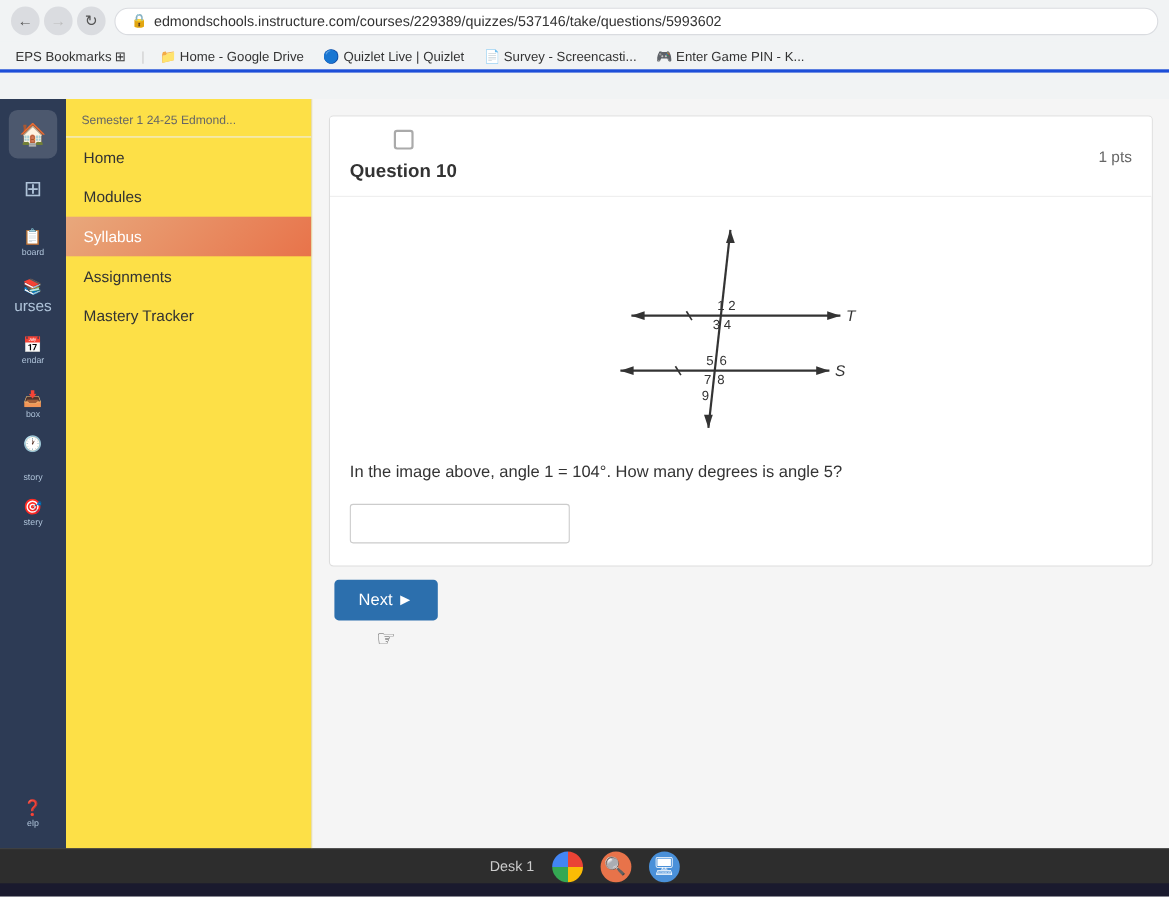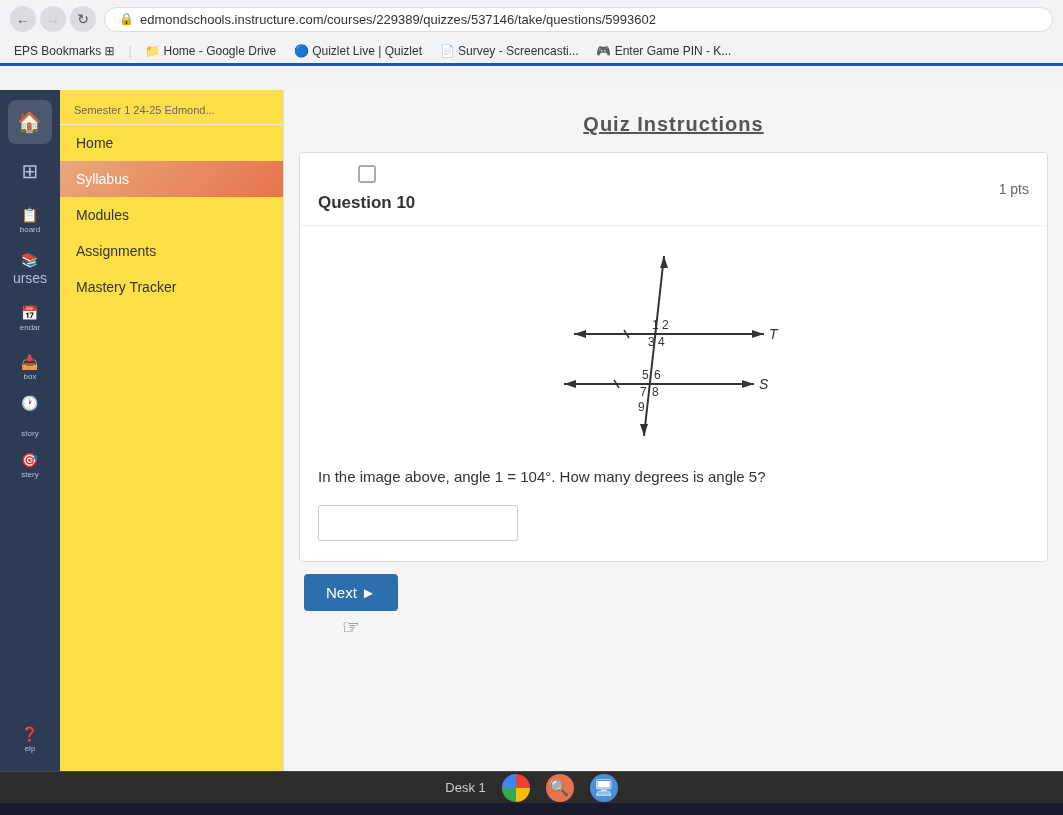--- a/index.html
+++ b/index.html
@@ -354,38 +354,35 @@
       ❓
       <span style="font-size:8px;color:#afc3d9;margin-top:2px;">elp</span>
     </div>
   </div>
 
   <div class="course-nav">
     <div class="course-nav-title">Semester 1 24-25 Edmond...</div>
     <div class="nav-item">
       <span>Home</span>
     </div>
+    <div class="nav-item">
+      <span>Modules</span>
+    </div>
     <div class="nav-item active">
       <span>Syllabus</span>
     </div>
     <div class="nav-item">
-      <span>Modules</span>
-    </div>
-    <div class="nav-item">
       <span>Assignments</span>
     </div>
     <div class="nav-item">
       <span>Mastery Tracker</span>
     </div>
   </div>
 
   <div class="quiz-content">
-    <div class="quiz-page-header">
-      <span>Quiz Instructions</span>
-    </div>
 
     <div class="question-card">
       <div class="question-header">
         <div class="question-title">
           <div class="question-checkbox"></div>
           <span>Question 10</span>
         </div>
         <div class="question-pts">1 pts</div>
       </div>
       <div class="question-body">

